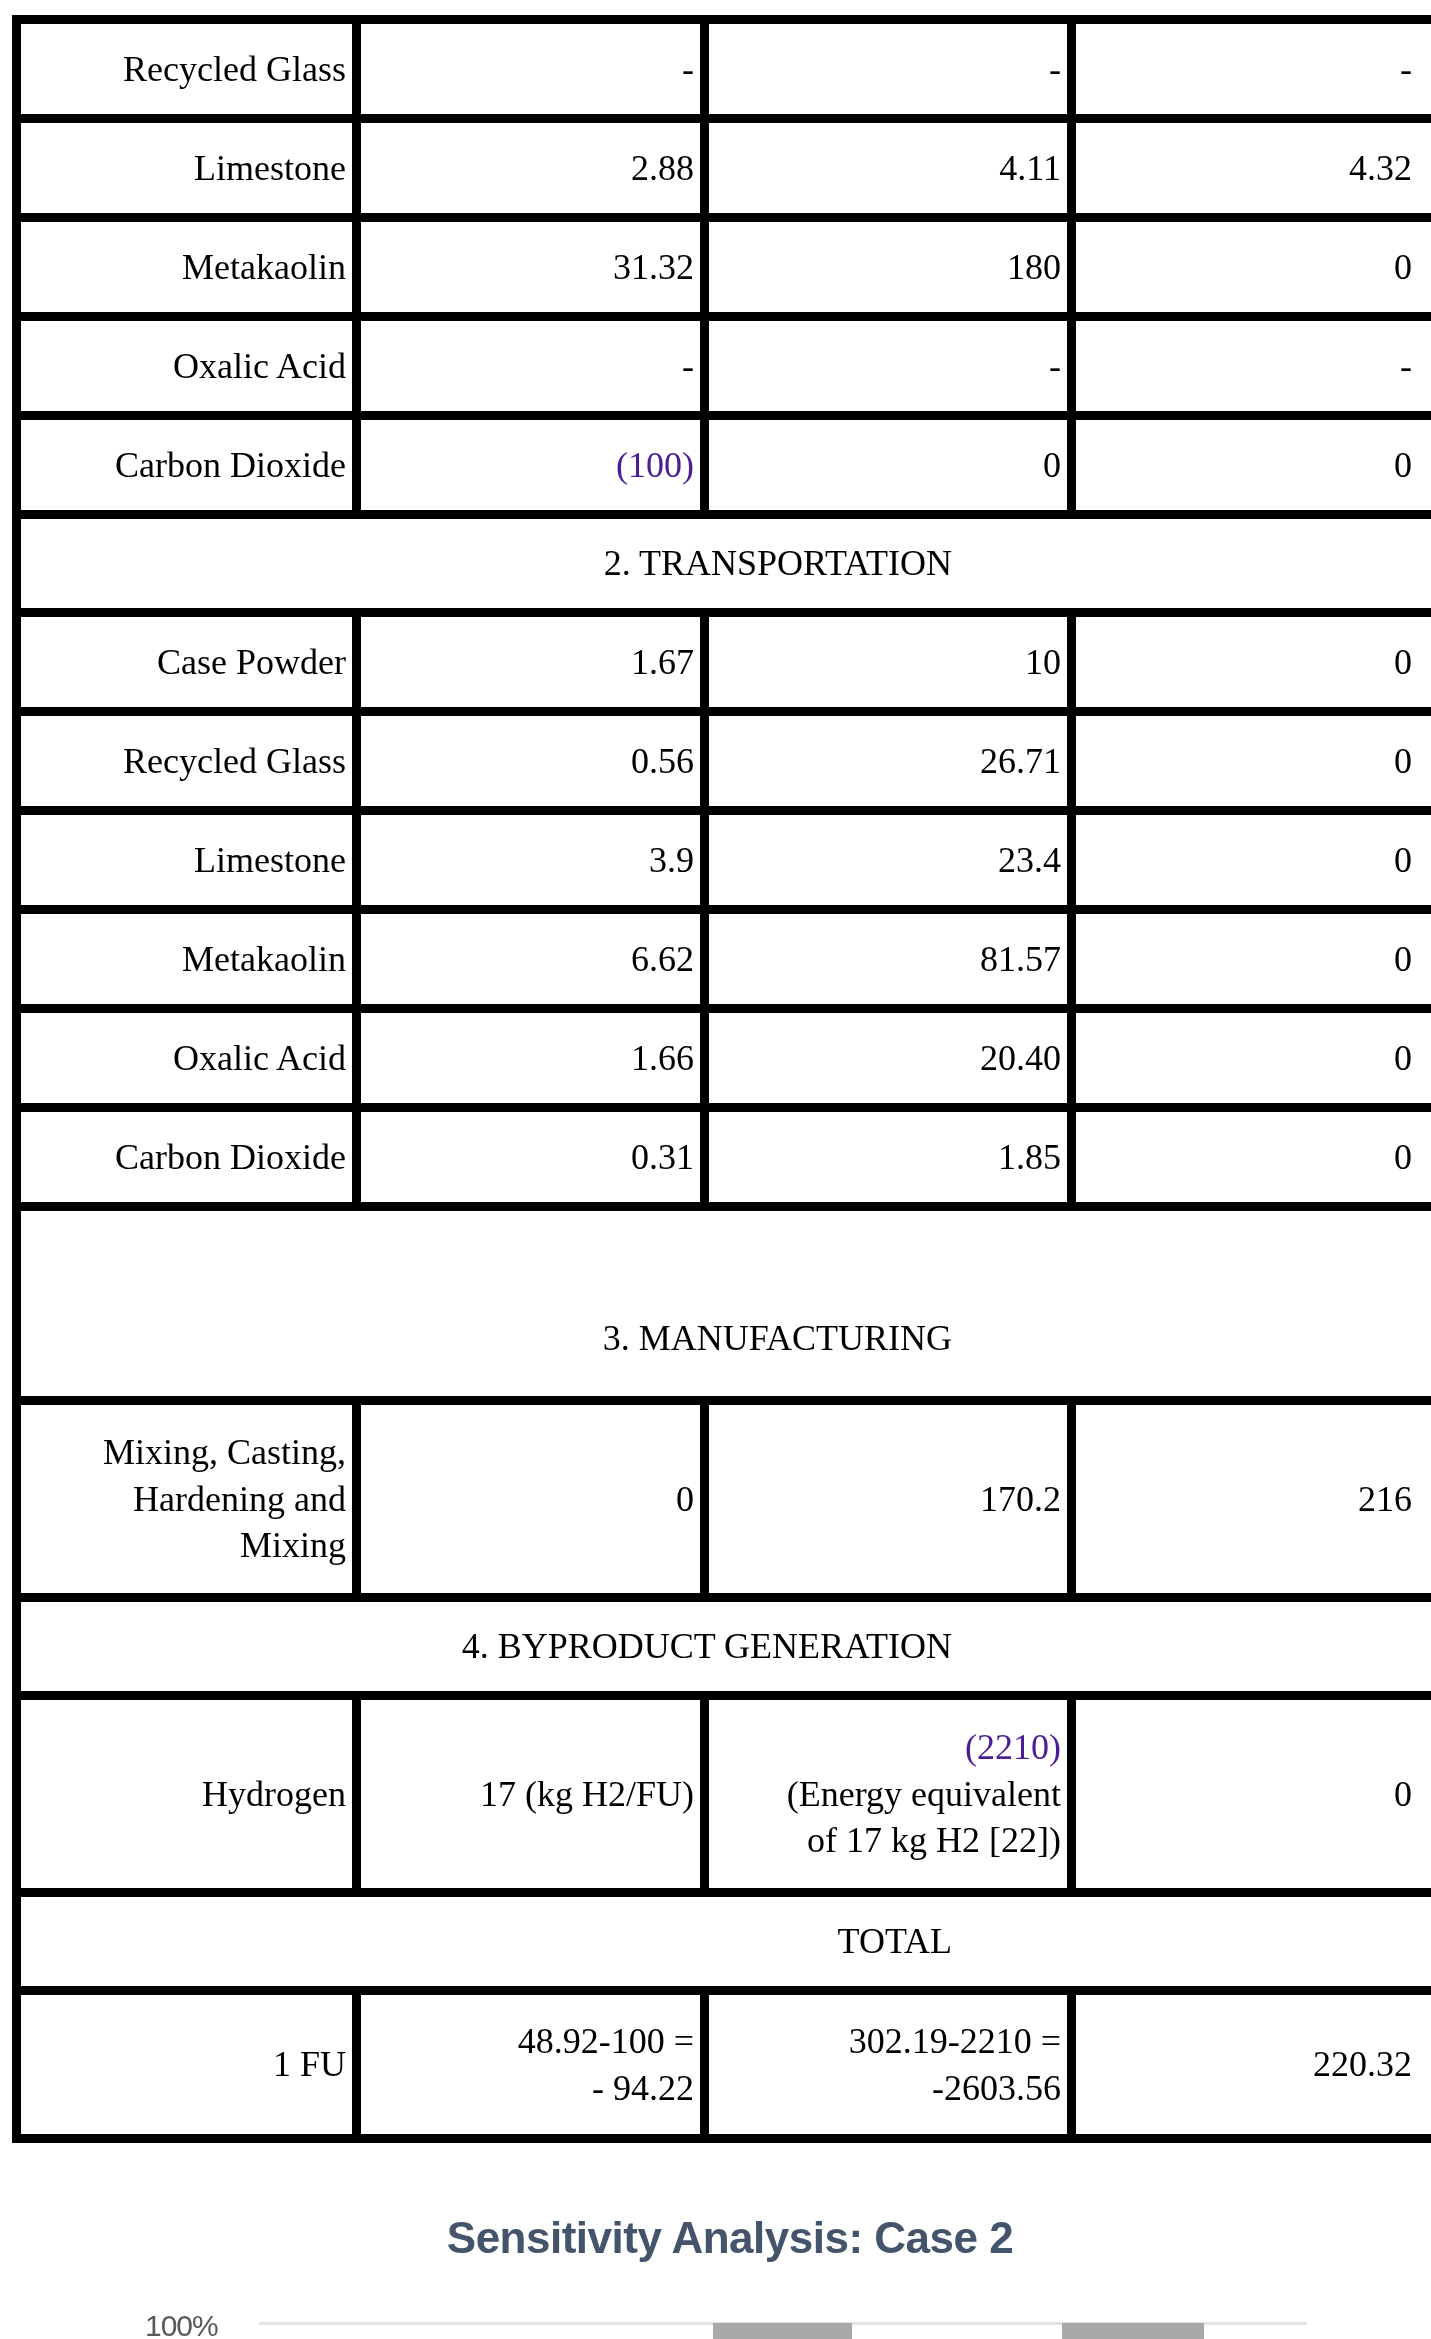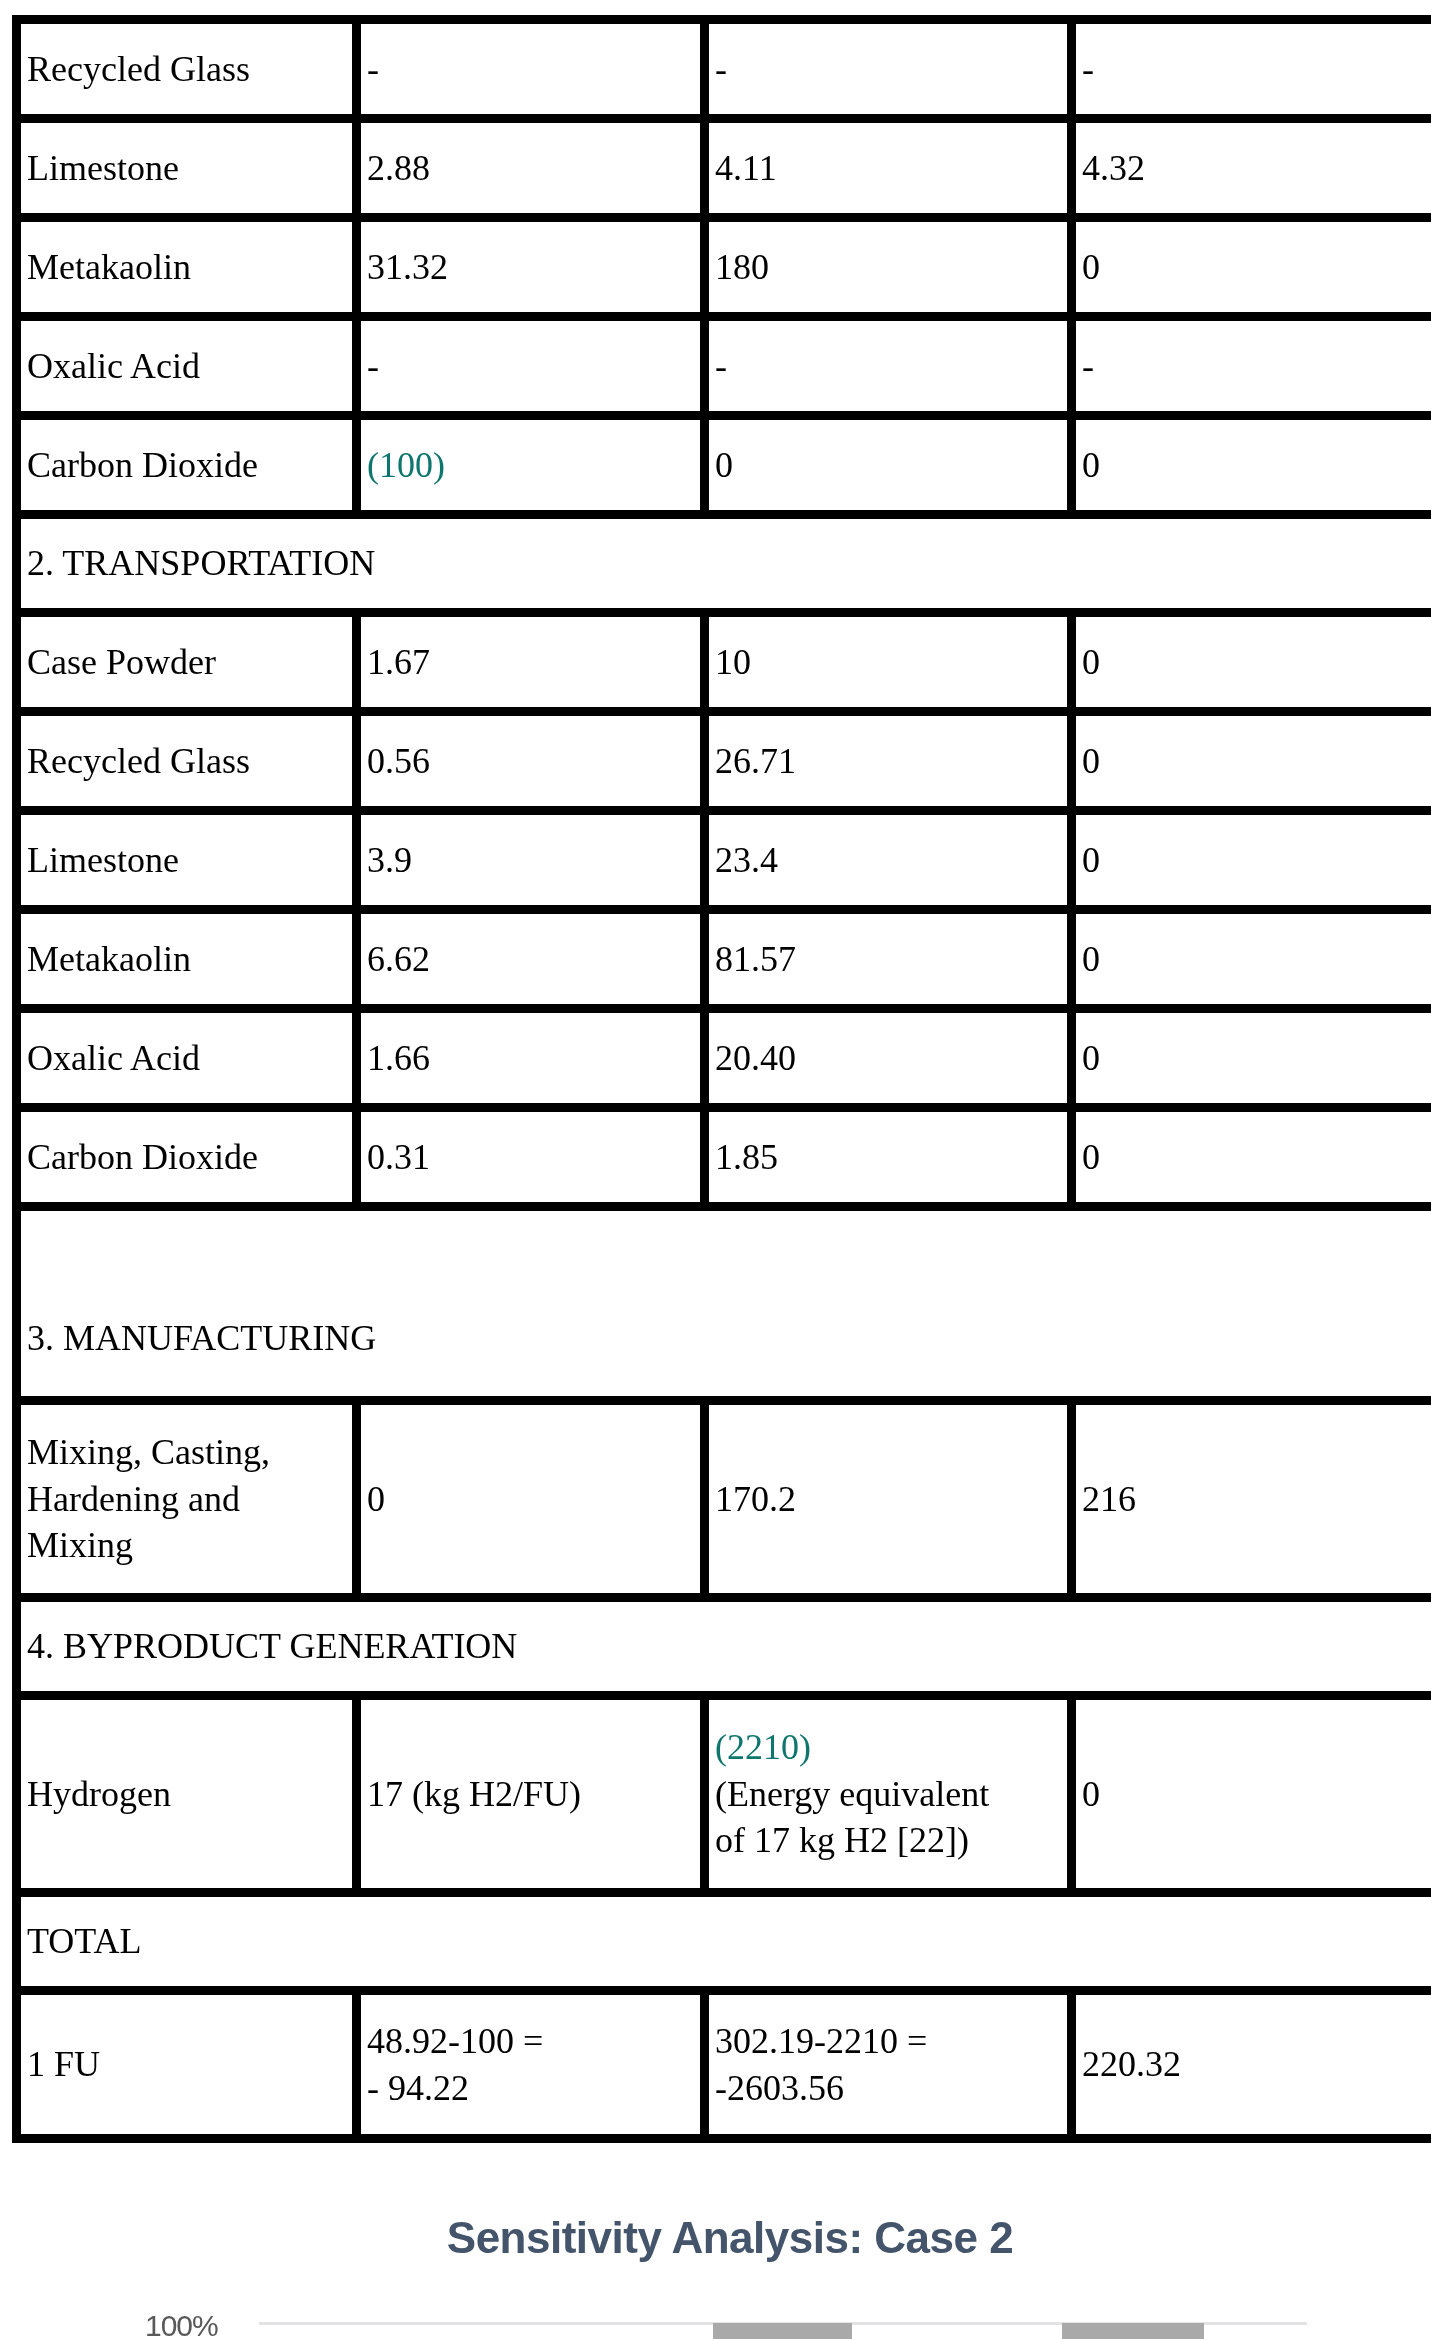--- a/index.html
+++ b/index.html
@@ -3,36 +3,36 @@
 <meta charset="utf-8">
 <style>
   html, body { margin: 0; padding: 0; background: #ffffff; }
   body { width: 1431px; height: 2339px; position: relative; overflow: hidden; }
   .tbl {
     position: absolute; left: 12px; top: 15px; width: 1460px;
     border-collapse: collapse; table-layout: fixed;
     font-family: "Liberation Serif", serif; font-size: 36px; color: #000;
   }
   .tbl td {
-    border: 9px solid #000; text-align: left; vertical-align: middle;
+    border: 9px solid #000; text-align: right; vertical-align: middle;
     padding: 0 6px; line-height: 1.3; box-sizing: border-box;
   }
   .tbl col.c0 { width: 340px; }
   .tbl col.c1 { width: 348px; }
   .tbl col.c2 { width: 367px; }
   .tbl col.c3 { width: 405px; }
   .tbl td.c3cell { padding-right: 60px; }
   .r { height: 99px; }
   .rtall { height: 197px; }
   .rtotal { height: 148px; }
   .sec { height: 98px; }
   .sec td { padding-right: 520px; }
   .sec-tall { height: 194px; }
   .sec-tall td { vertical-align: bottom; padding-bottom: 34px; padding-right: 520px; }
-  .neg { color: #0f766e; }
+  .neg { color: #4c1d95; }
   .chart-title {
     position: absolute; left: 0; width: 1460px; top: 2213px; text-align: center;
     font-family: "Liberation Sans", sans-serif; font-weight: bold; font-size: 44px;
     color: #44546a; letter-spacing: -0.5px;
   }
   .ytick {
     position: absolute; left: 145px; top: 2309px;
     font-family: "Liberation Sans", sans-serif; font-size: 30px; color: #595959;
     letter-spacing: -1px;
   }

